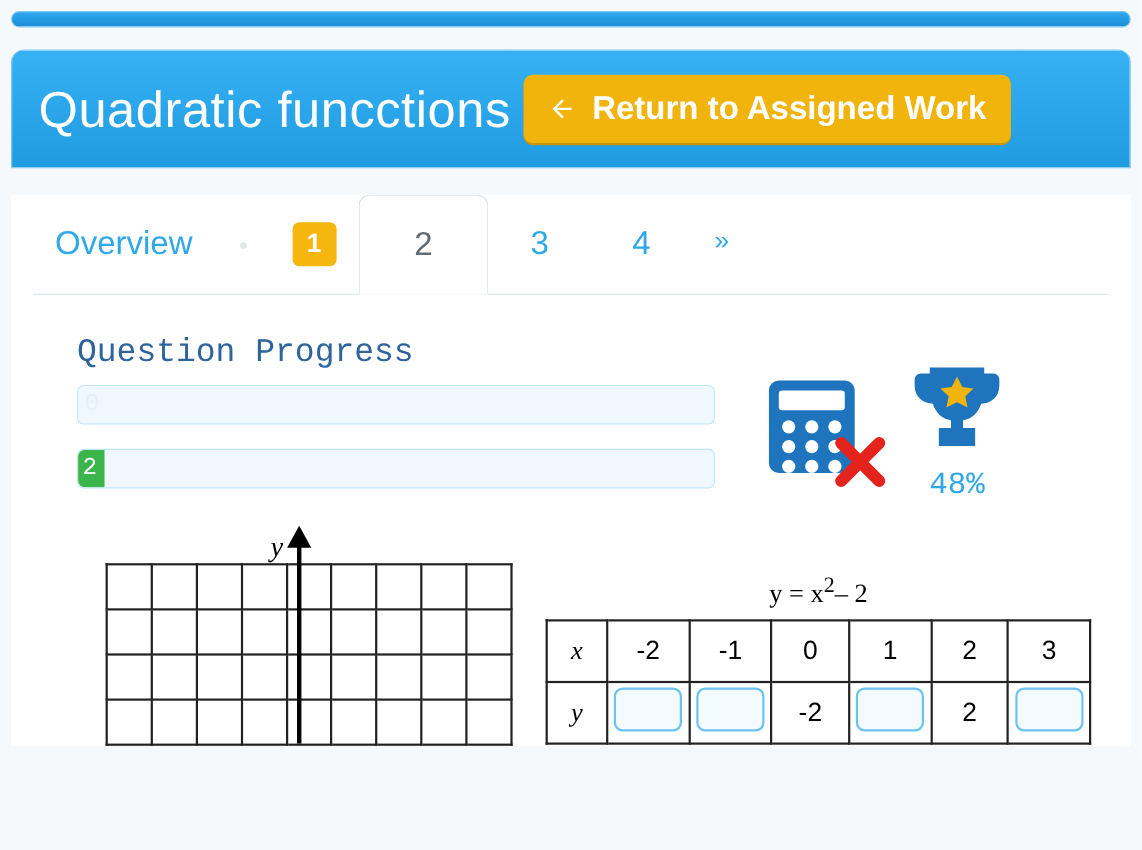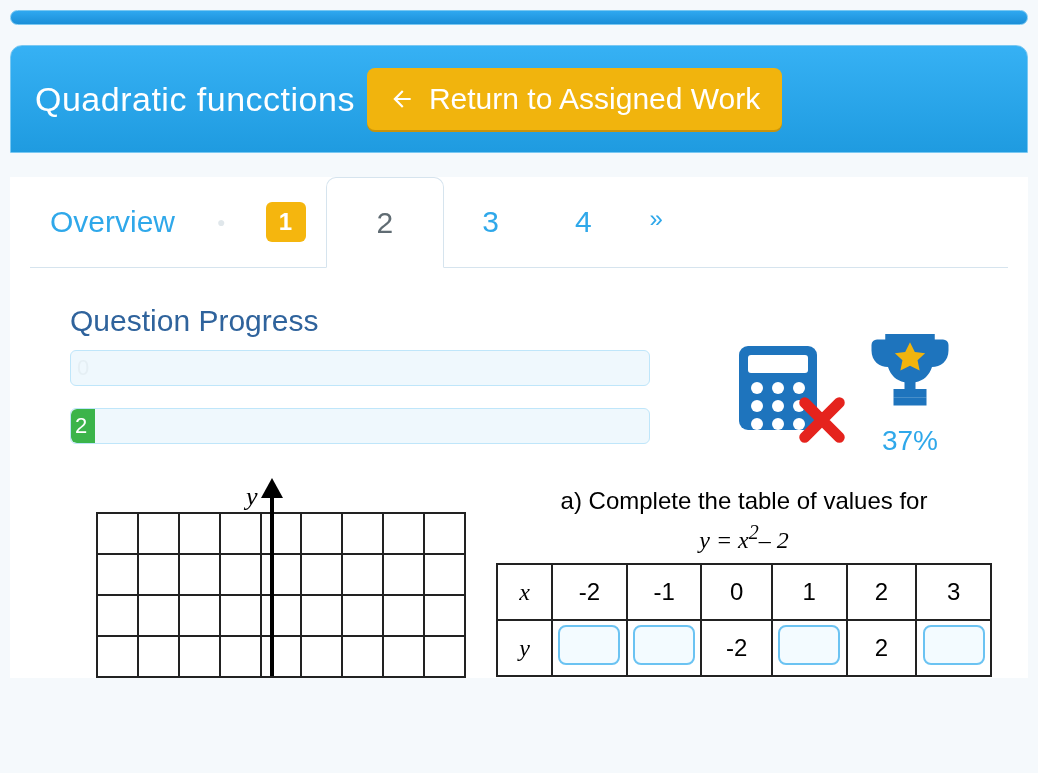--- a/index.html
+++ b/index.html
@@ -21,36 +21,37 @@
     background: linear-gradient(to bottom, #36b1f4, #1f9be0);
     border: 1px solid #79c8f2;
     border-radius: 12px 12px 0 0;
     padding: 22px 24px;
     display: flex;
     align-items: center;
     gap: 12px;
   }
   .page-title {
     color: #fff;
-    font-size: 34px;
+    font-size: 46px;
     font-weight: 500;
     letter-spacing: 0.5px;
   }
   .return-btn {
     background: #f1b40d;
     color: #fff;
     border: none;
     border-radius: 8px;
     padding: 14px 22px;
     font-size: 30px;
     display: inline-flex;
     align-items: center;
     gap: 14px;
     cursor: pointer;
     box-shadow: 0 2px 0 #c8930a;
+    font-weight: bold;
   }
   .return-btn svg { display: block; }
   .content-panel {
     background: #fff;
     padding: 0 20px 0 20px;
   }
   .tabs-row {
     display: flex;
     align-items: stretch;
     border-bottom: 1px solid #d6e4ee;
@@ -95,21 +96,21 @@
     background: #fff;
     color: #606c73;
     padding: 28px 50px 26px 50px;
   }
   .tab-num { padding: 28px 38px; }
   .tab-arrow { padding: 28px 20px; font-size: 24px; }
 
   .progress-section {
     display: flex;
     padding: 36px 16px 10px 40px;
-    gap: 40px;
+    font-family: Liberation Mono, monospace;
   }
   .progress-left { flex: 0 0 580px; }
   .progress-label {
     color: #2f639c;
     font-size: 30px;
     margin-bottom: 12px;
   }
   .progress-bar-wrap {
     border: 1px solid #bfe6fa;
     border-radius: 6px;
@@ -201,21 +202,21 @@
     background: #000;
   }
 
   .table-col { flex: 1; }
   .q-text {
     font-size: 24px;
     text-align: center;
     padding-bottom: 6px;
     line-height: 1.4;
   }
-  .q-text .italic { font-style: italic; font-family: "Times New Roman", serif; }
+  .q-text .italic { font-family: "Times New Roman", serif; }
   .val-table {
     border-collapse: collapse;
     width: 100%;
   }
   .val-table td {
     border: 2px solid #222;
     text-align: center;
     font-size: 24px;
     height: 56px;
     width: 76px;
@@ -300,21 +301,21 @@
         </span>
       </div>
       <div class="trophy-wrap">
         <span>
           <svg width="88" height="88" viewBox="0 0 64 64">
             <path fill="#1e74bd" d="M14 8h36v4h6a4 4 0 0 1 4 4v4c0 8-6 12-12 12-2 6-6 10-12 11v5h8v6H20v-6h8v-5c-6-1-10-5-12-11-6 0-12-4-12-12v-4a4 4 0 0 1 4-4h6V8z"></path>
             <rect x="20" y="54" width="24" height="6" fill="#1e74bd"></rect>
             <path fill="#f1b40d" d="M32 14l3.5 7 7.5 1-5.5 5 1.5 7.5L32 31l-7 3.5L26.5 27 21 22l7.5-1z"></path>
           </svg>
         </span>
-        <div class="trophy-pct">37%</div>
+        <div class="trophy-pct">48%</div>
       </div>
     </div>
   </div>
 
   <div class="question-row">
     <div class="graph-col">
       <span class="y-label">y</span>
       <div class="y-axis-arrow"></div>
       <div class="y-axis-line"></div>
       <table class="grid" style="margin-top:28px;">
@@ -362,21 +363,21 @@
               <td></td>
               <td></td>
               <td></td>
             </tr>
       </tbody>
         </table>
     </div>
 
     <div class="table-col">
       <div class="q-text">
-        <span>a)  Complete the table of values for</span><br>
+        <br>
         <span class="italic">y = x<sup>2</sup>– 2</span>
       </div>
       <table class="val-table">
         <tbody>
             <tr>
           <td>x</td>
           <td>-2</td>
           <td>-1</td>
           <td>0</td>
           <td>1</td>

